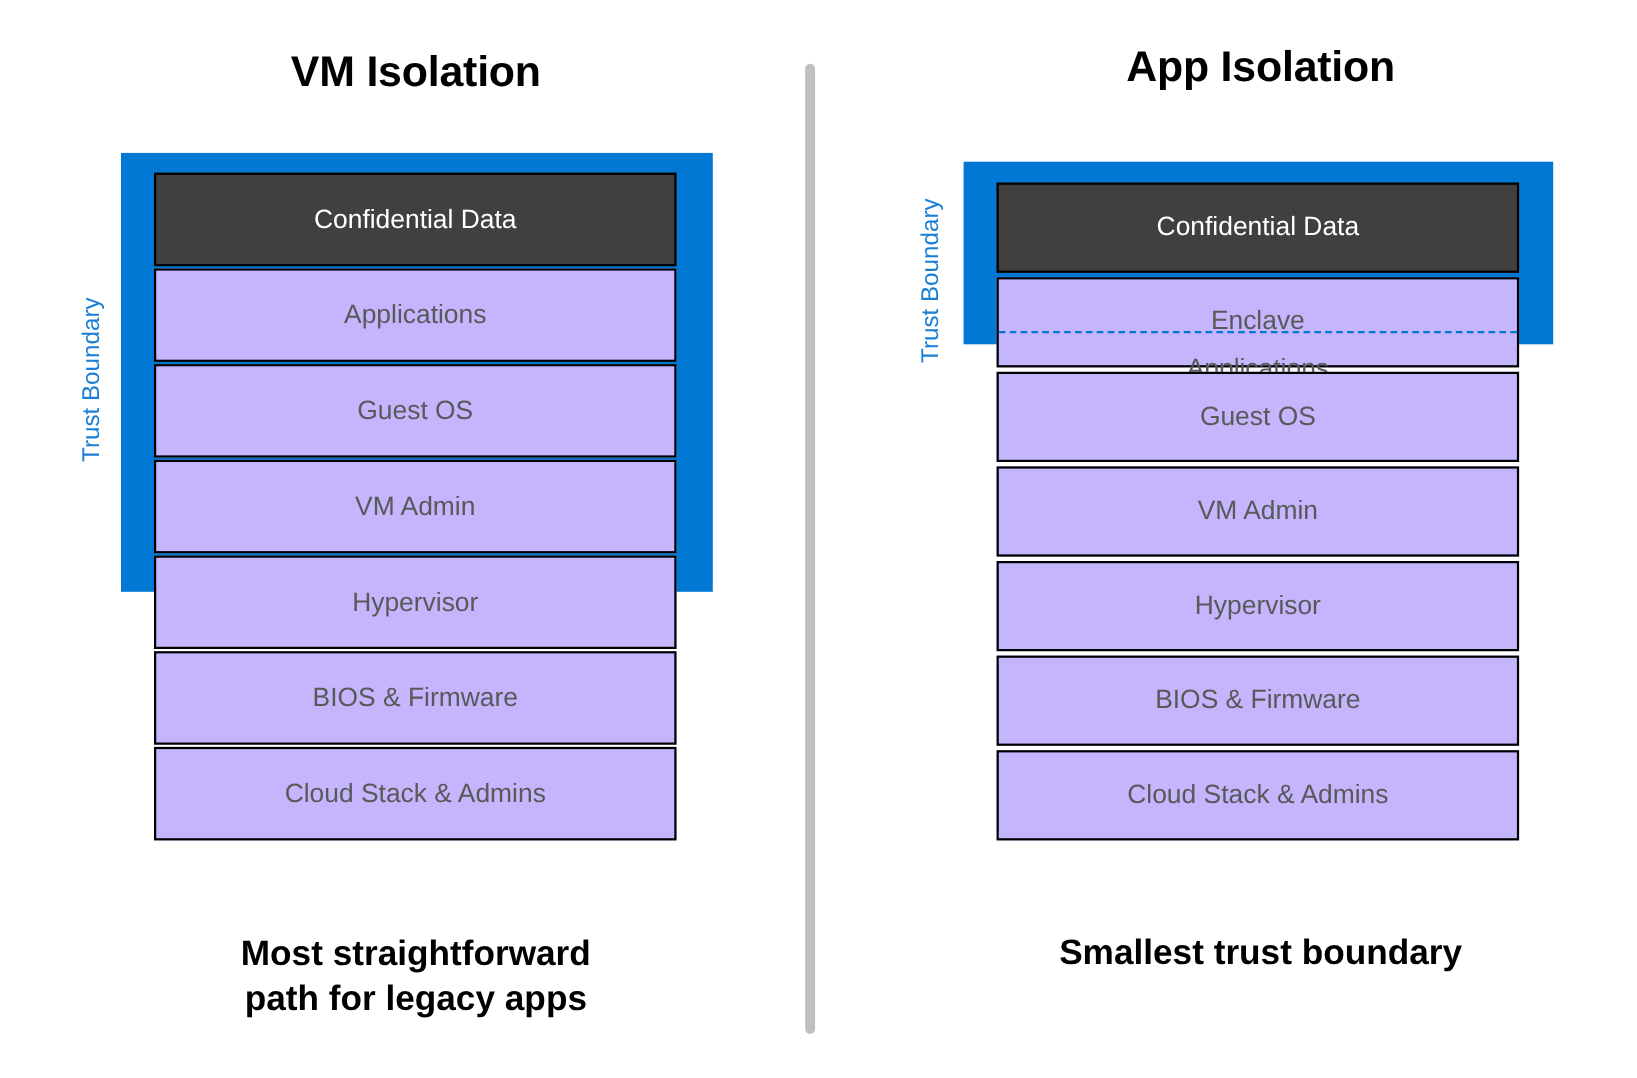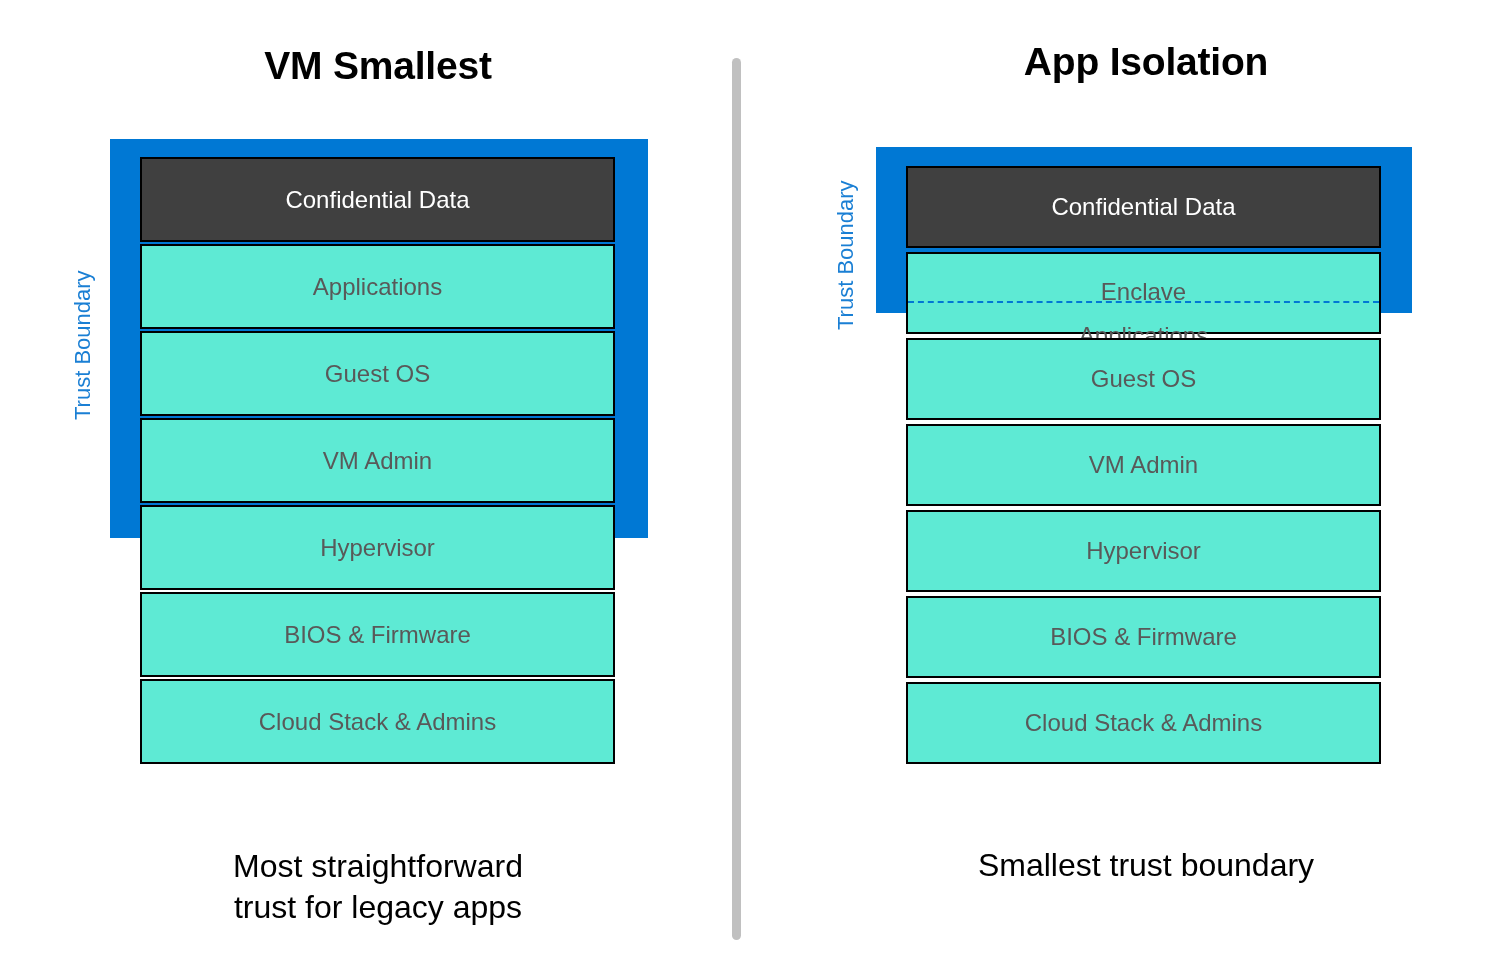--- a/index.html
+++ b/index.html
@@ -35,21 +35,21 @@
   
   .stack { position: absolute; }
   #stack-vm  { left: 140px; top: 157px; width: 475px; }
   #stack-app { left: 906px; top: 166px; width: 475px; }
 
   .layer-box {
     box-sizing: border-box;
     width: 100%;
     height: 85px;
     border: 2px solid #000000;
-    background: #5eead4;
+    background: #c4b5fd;
     color: #595959;
     font-size: 24px;
     display: flex;
     align-items: center;
     justify-content: center;
     margin-bottom: 2px;
     position: relative;
     z-index: 2;
   }
   .layer-box.confidential {
@@ -118,34 +118,34 @@
     width: 9px;
     height: 882px;
     background: #c0c0c0;
     border-radius: 5px;
   }
 
   
   .caption {
     position: absolute;
     font-size: 32px;
-    font-weight: normal;
+    font-weight: bold;
     color: #000000;
     text-align: center;
     line-height: 1.28;
   }
   #caption-vm  { left: 0;   width: 720px; top: 846px; margin-left: 18px; }
   #caption-app { left: 0;   width: 728px; top: 845px; margin-left: 22px; }
 </style>
 </head>
 <body>
 
 <div class="panel" id="panel-vm">
 
-  <div class="panel-title" id="title-vm">VM Smallest</div>
+  <div class="panel-title" id="title-vm">VM Isolation</div>
 
   <div class="trust-frame" id="frame-vm"></div>
 
   <div class="trust-label" id="trust-label-vm">Trust Boundary</div>
 
   <div class="stack" id="stack-vm">
     <div class="layer-box confidential">
       <span>Confidential Data</span>
     </div>
     <div class="layer-box">
@@ -163,21 +163,21 @@
     <div class="layer-box">
       <span>BIOS &amp; Firmware</span>
     </div>
     <div class="layer-box">
       <span>Cloud Stack &amp; Admins</span>
     </div>
   </div>
 
   <div class="caption" id="caption-vm">
     <div>Most straightforward</div>
-    <div>trust for legacy apps</div>
+    <div>path for legacy apps</div>
   </div>
 
 </div>
 
 <div id="divider"></div>
 
 <div class="panel" id="panel-app">
 
   <div class="panel-title" id="title-app">App Isolation</div>
 

